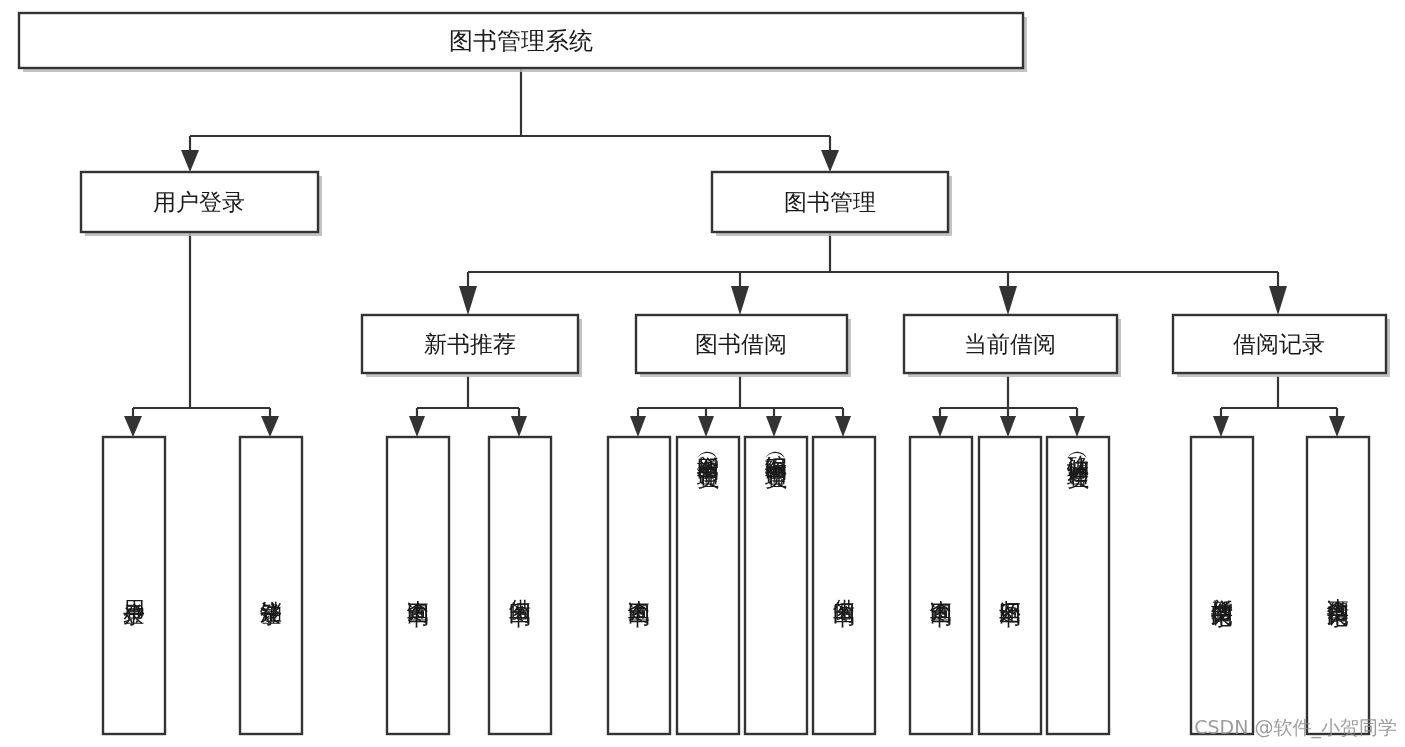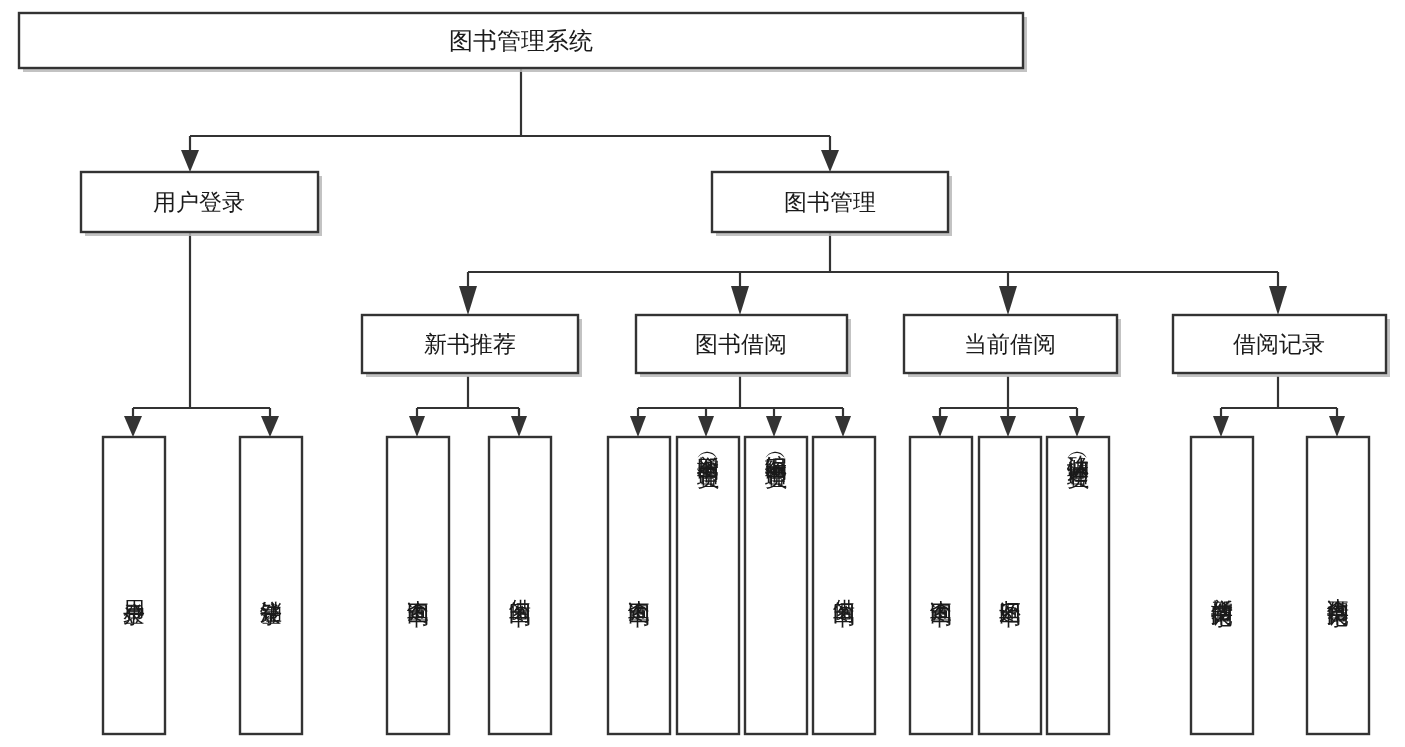--- a/index.html
+++ b/index.html
@@ -257,13 +257,14 @@
     <span class="vlabel-text">确认归还（管理员）</span>
   </div>
 
   <div class="vlabel-wrap" style="left:1191px; top:437px; width:62px; height:297px;">
     <span class="vlabel-text">新增借阅记录</span>
   </div>
   <div class="vlabel-wrap" style="left:1307px; top:437px; width:62px; height:297px;">
     <span class="vlabel-text">查询借阅记录</span>
   </div>
 
+  <div id="watermark">CSDN @软件_小贺同学</div>
 </div>
 
 </body></html>

